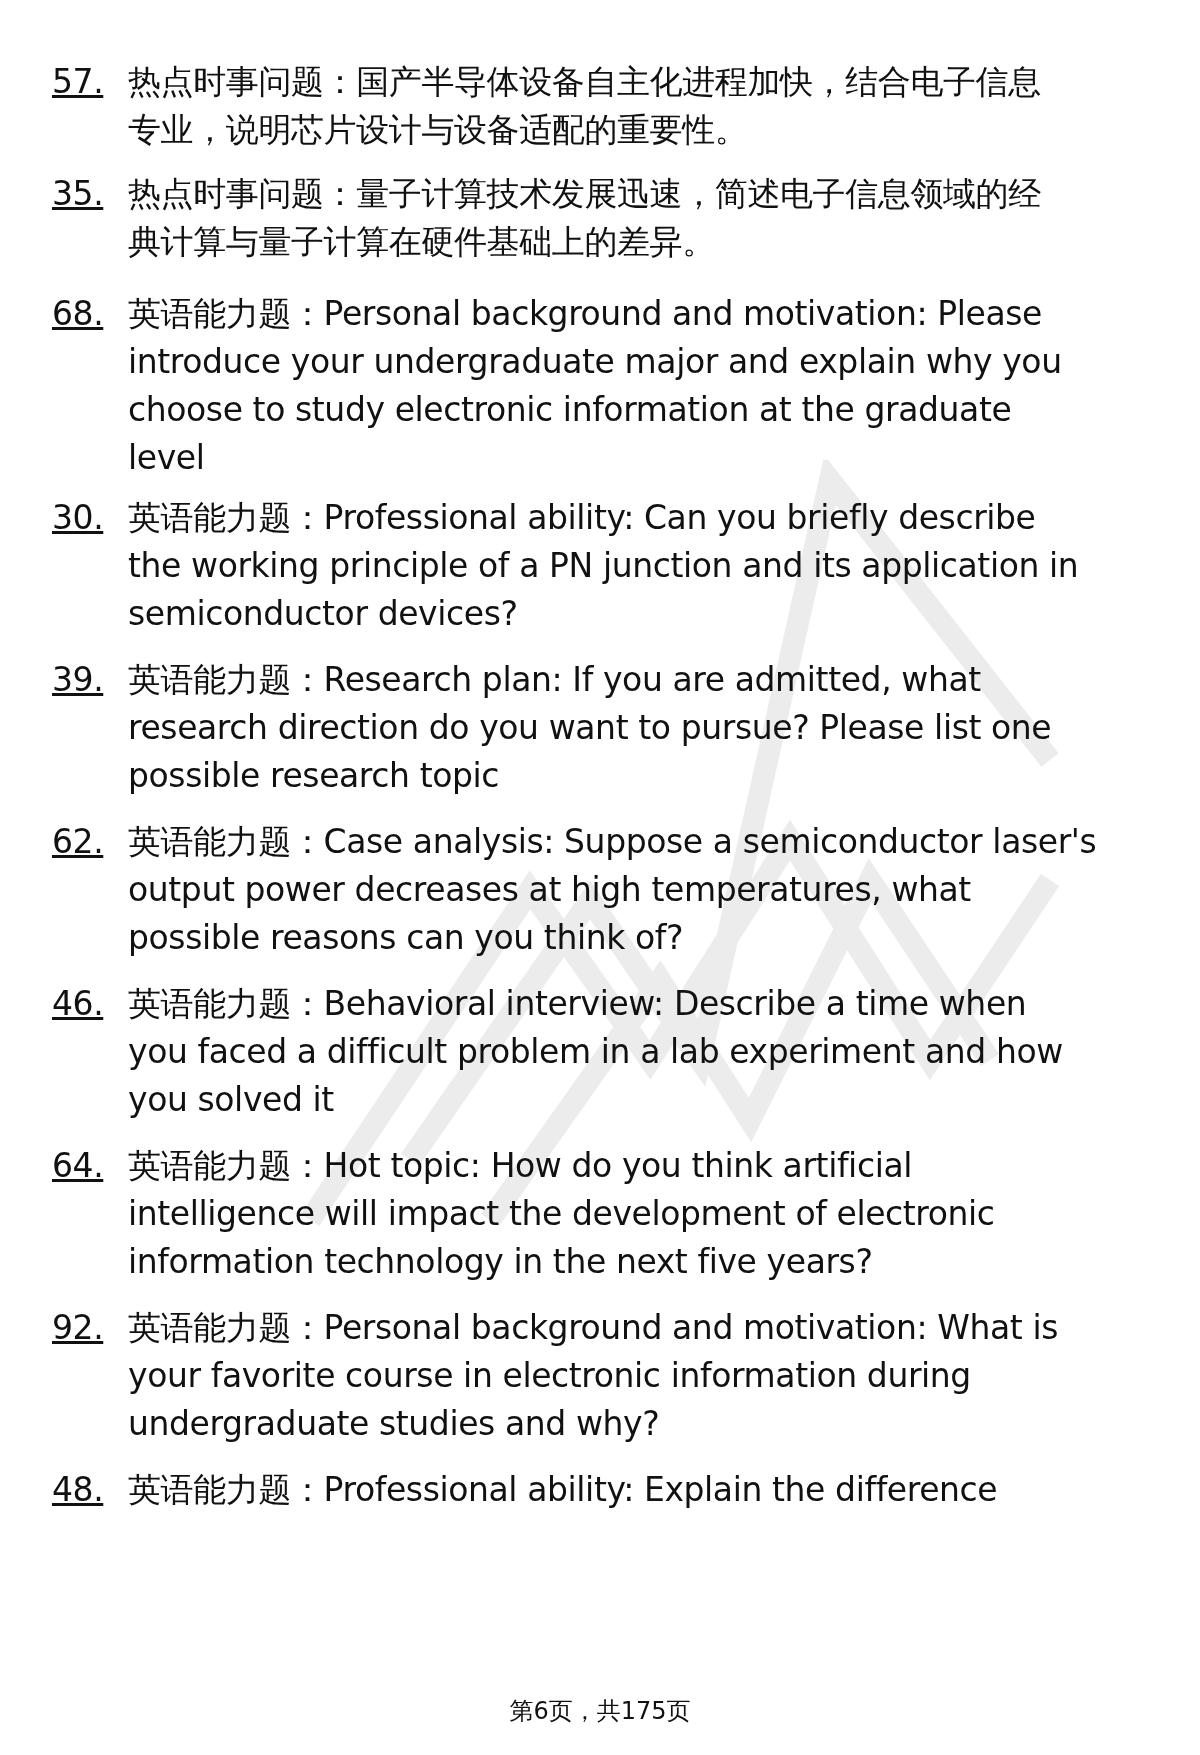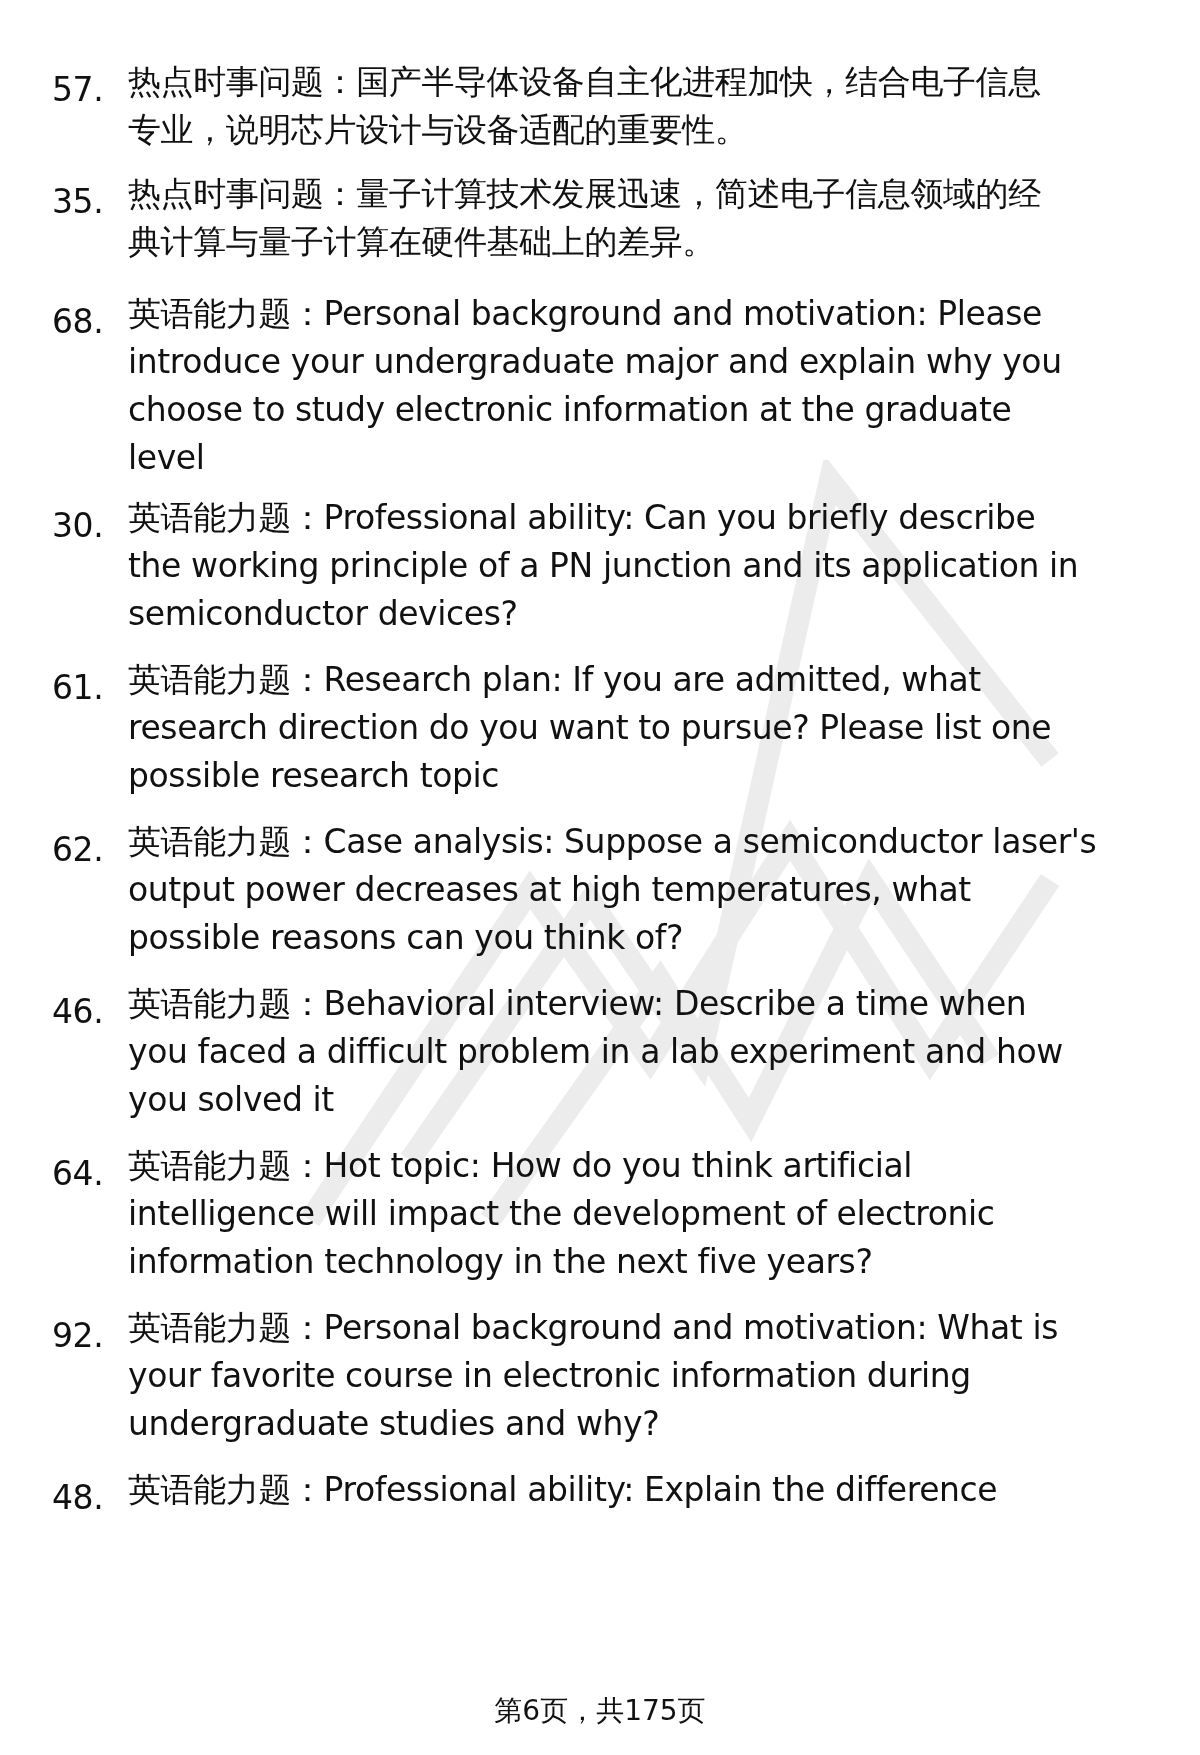--- a/index.html
+++ b/index.html
@@ -1,24 +1,24 @@
 <!DOCTYPE html>
 <html><head>
   <meta charset="utf-8">
   <style>
     html, body { margin: 0; padding: 0; background: #ffffff; }
     body { width: 1200px; height: 1755px; position: relative; overflow: hidden;
       font-family: "DejaVu Sans", "Liberation Sans", sans-serif; color: #111111; }
     .watermark { position: absolute; left: 230px; top: 460px; width: 860px; height: 780px; pointer-events: none; }
     .page { position: absolute; left: 0; top: 0; width: 1200px; }
     .q { position: absolute; left: 52px; width: 1100px; font-size: 33px; line-height: 48px; letter-spacing: -0.4px; }
-    .q .num { position: absolute; left: 0; top: 8px; width: 72px; }
+    .q .num { position: absolute; left: 0; top: 0; width: 72px; text-decoration: underline; }
     .q .body { position: absolute; left: 76px; top: 0; width: 1080px; white-space: normal; }
     .q .line { display: block; white-space: nowrap; }
-    .footer { position: absolute; left: 0; width: 1200px; top: 1693px; text-align: center; font-size: 28px; line-height: 36px; }
+    .footer { position: absolute; left: 0; width: 1200px; top: 1693px; text-align: center; font-size: 24px; line-height: 36px; }
   </style>
 </head>
 <body>
 
 <svg class="watermark" viewBox="0 0 860 780">
   <g fill="none" stroke="#ececec" stroke-width="22" stroke-linejoin="miter">
     <polyline points="80,760 300,430 420,600 560,380 700,600 820,420"></polyline>
     <polyline points="180,700 360,440 470,600 600,20 820,300"></polyline>
     <polyline points="260,760 430,520 520,660 640,420 760,600"></polyline>
   </g>
@@ -50,21 +50,21 @@
   </div>
   <div class="q" style="top:494px">
     <span class="num">30.</span>
     <span class="body">
       <span class="line">英语能力题：Professional ability: Can you briefly describe</span>
       <span class="line">the working principle of a PN junction and its application in</span>
       <span class="line">semiconductor devices?</span>
     </span>
   </div>
   <div class="q" style="top:656px">
-    <span class="num">61.</span>
+    <span class="num">39.</span>
     <span class="body">
       <span class="line">英语能力题：Research plan: If you are admitted, what</span>
       <span class="line">research direction do you want to pursue? Please list one</span>
       <span class="line">possible research topic</span>
     </span>
   </div>
   <div class="q" style="top:818px">
     <span class="num">62.</span>
     <span class="body">
       <span class="line">英语能力题：Case analysis: Suppose a semiconductor laser's</span>

